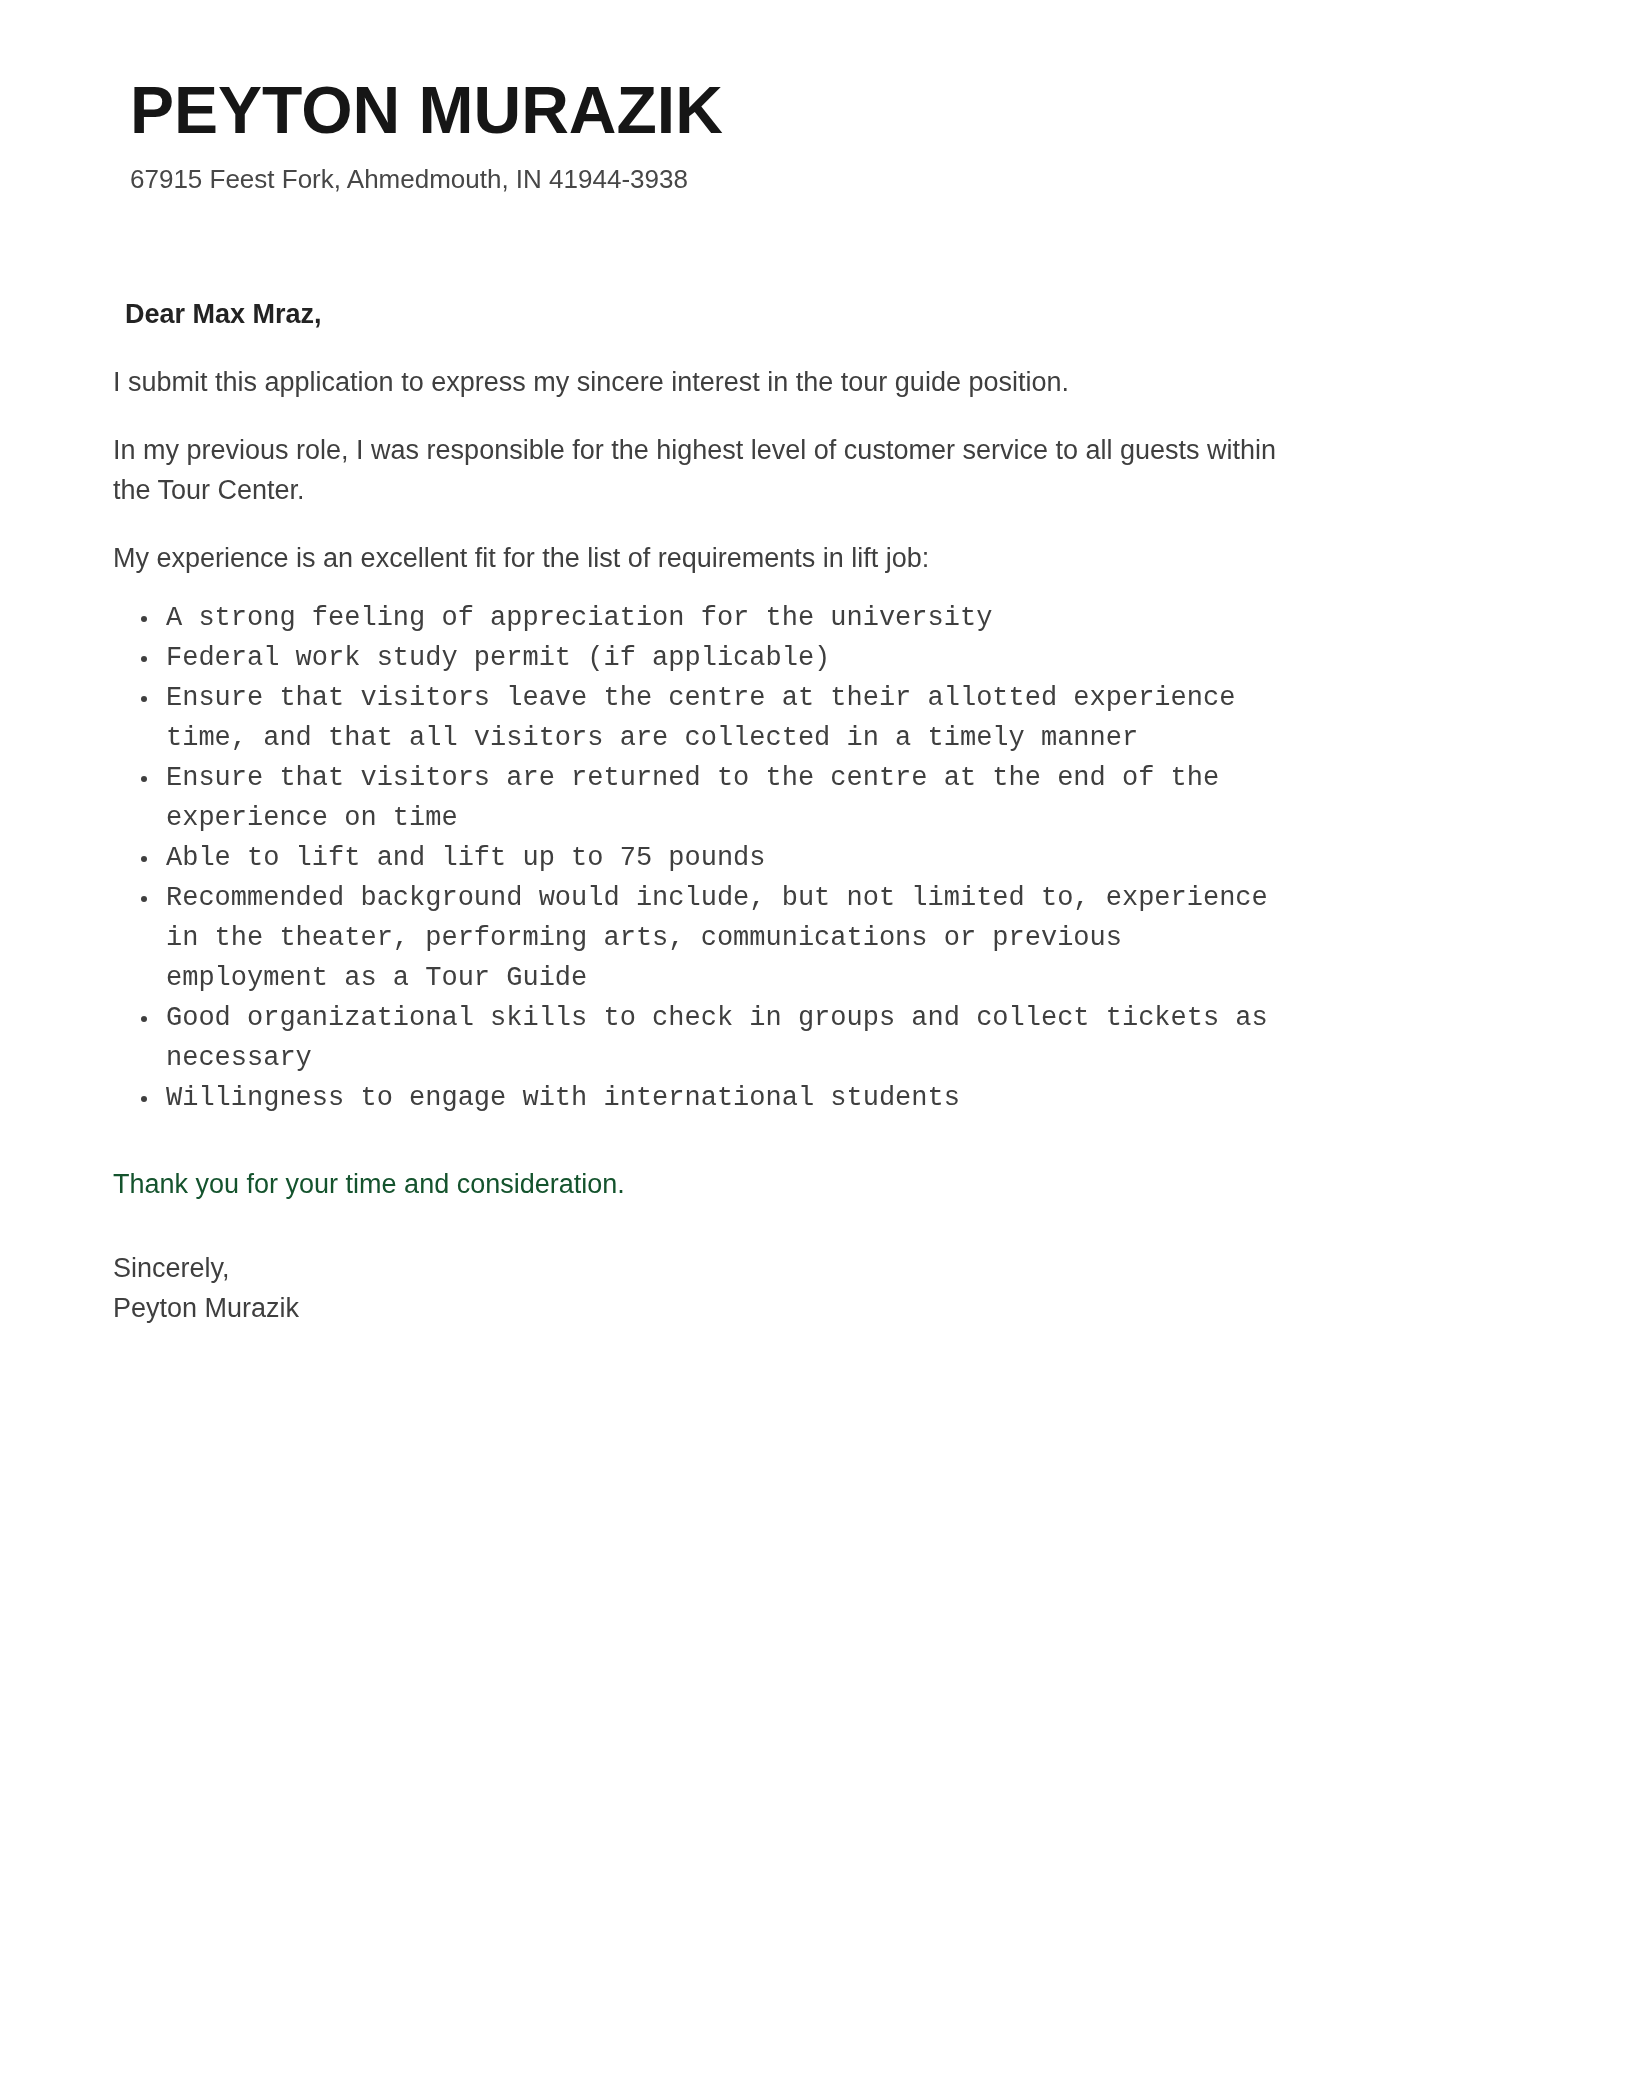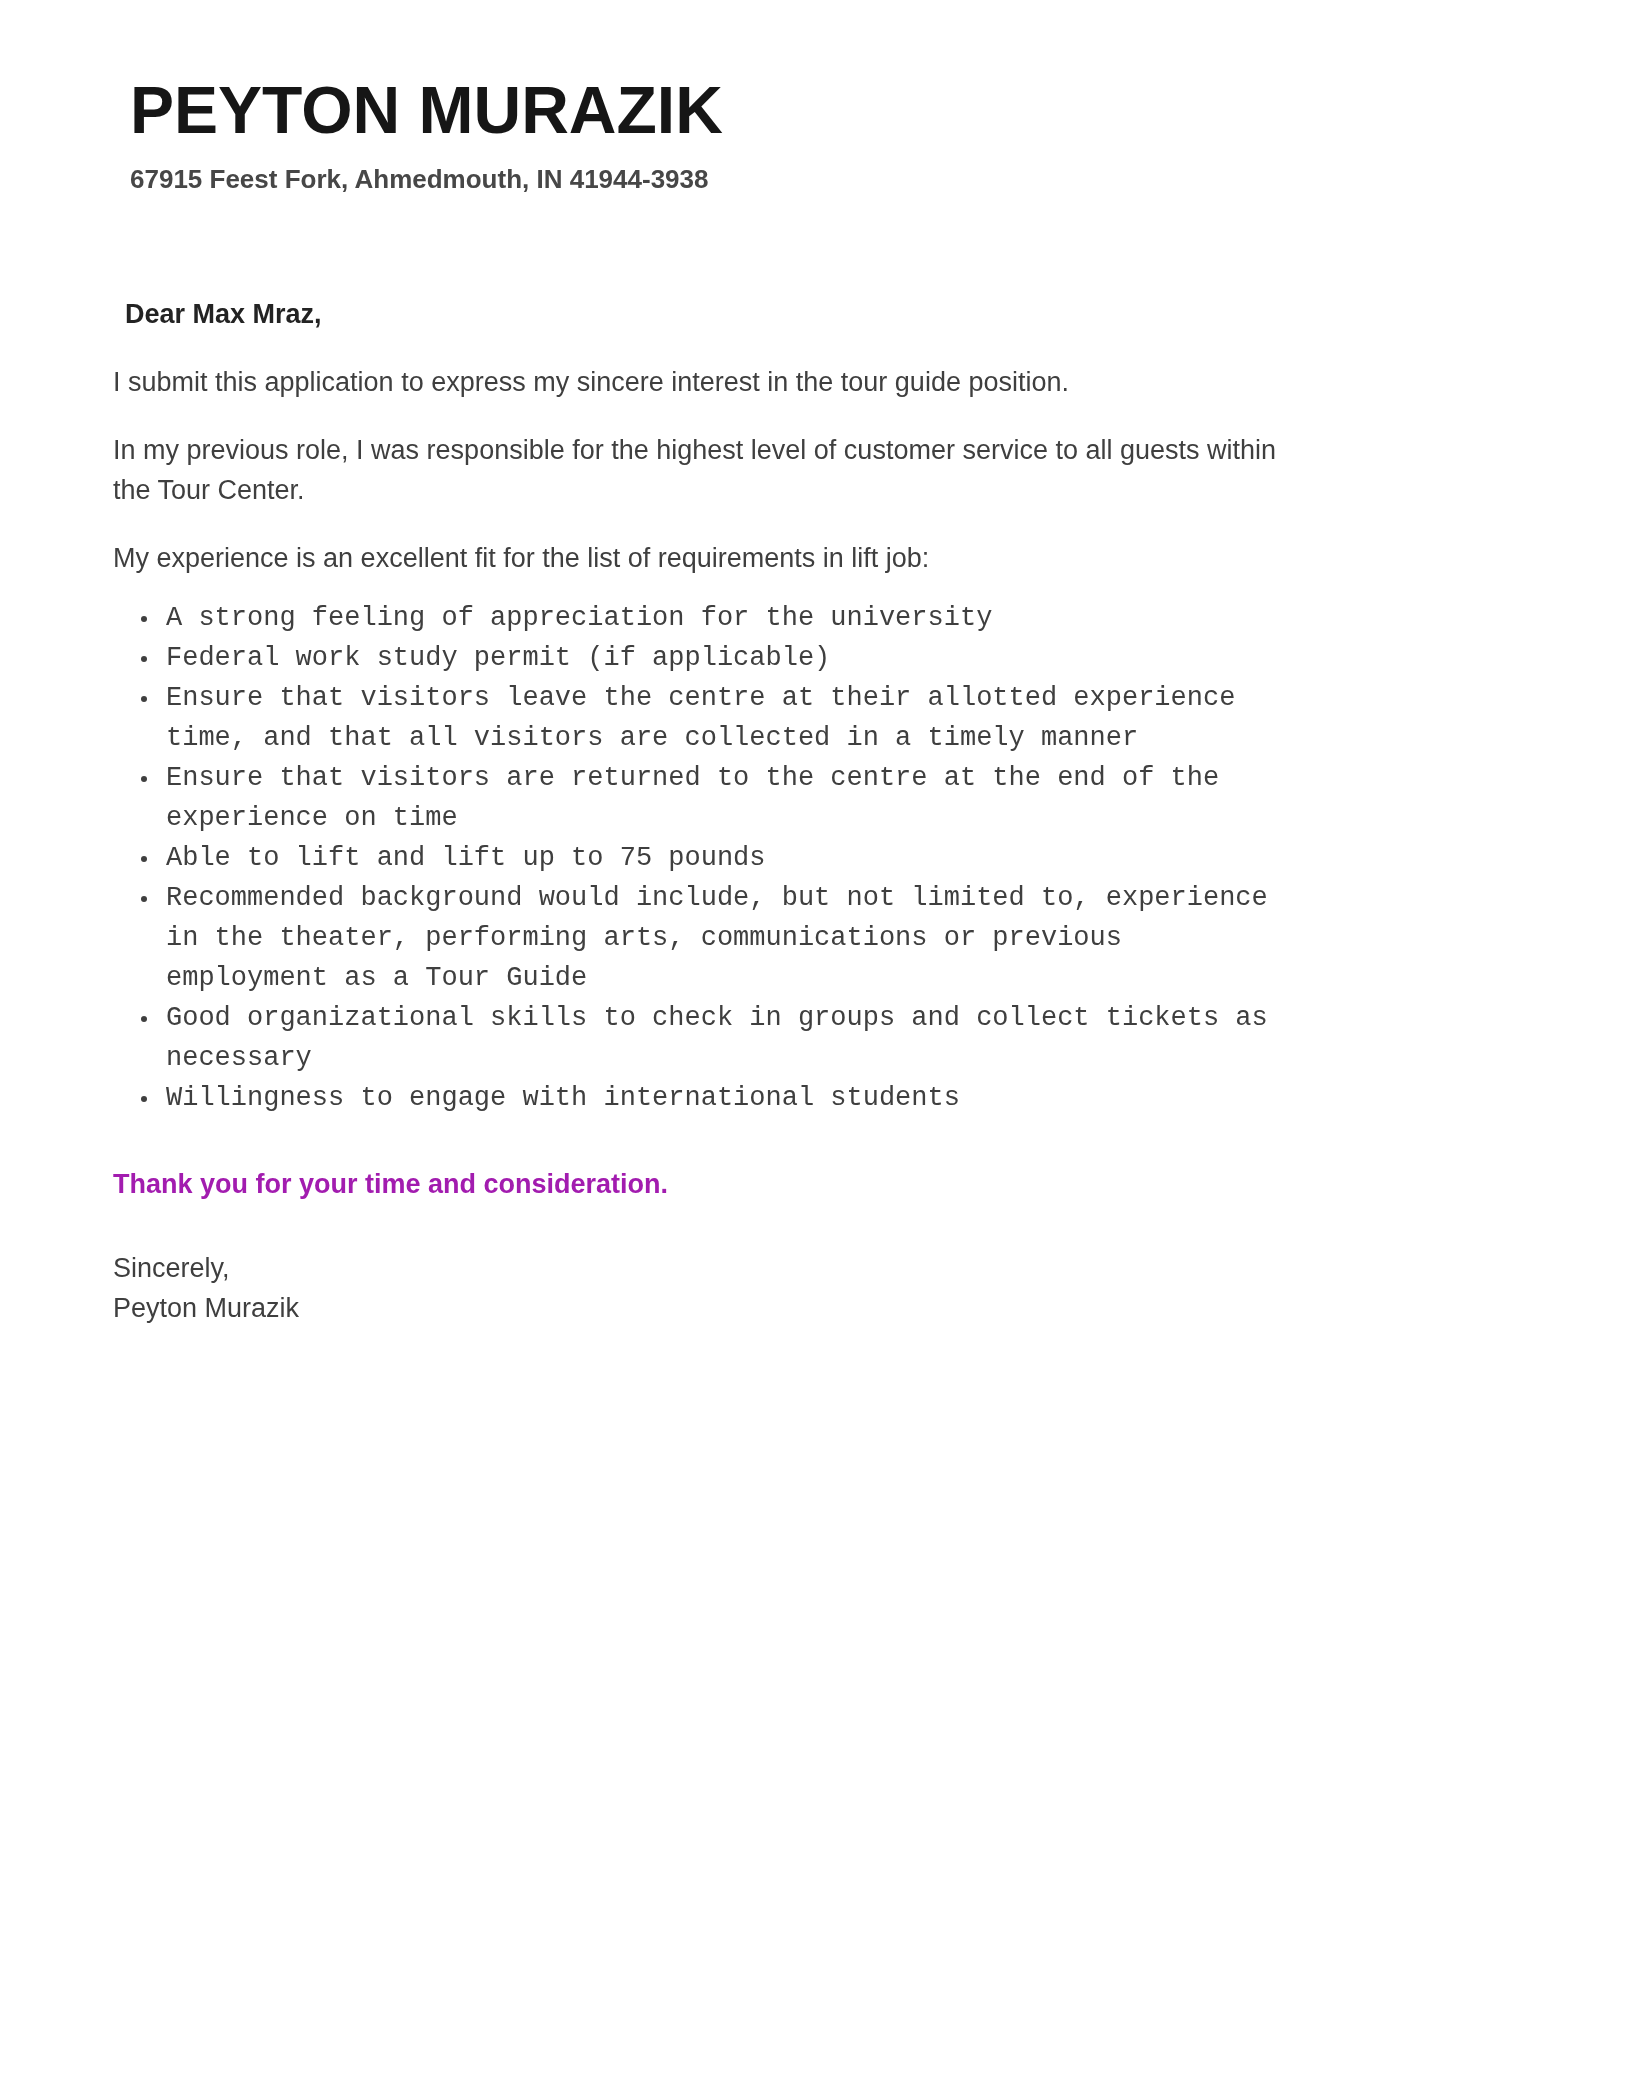--- a/index.html
+++ b/index.html
@@ -26,21 +26,21 @@
     font-size: 66px;
     line-height: 1.12;
     font-weight: 900;
     letter-spacing: 0px;
     color: #161616;
   }
   .address {
     margin-top: 14px;
     font-size: 26px;
     line-height: 34px;
-    font-weight: 700;
+    font-weight: 400;
     color: #474747;
   }
   .content {
     margin: 98px 120px 0 113px;
     max-width: 1355px;
     font-size: 27px;
     line-height: 40px;
     color: #3f3f3f;
   }
   .content p {
@@ -61,22 +61,22 @@
     padding-left: 6px;
     line-height: 40px;
     font-family: Liberation Mono, monospace;
   }
   ul.requirements li::marker {
     font-size: 0.78em;
     color: #3f3f3f;
   }
   .closing {
     margin-top: 46px !important;
-    font-weight: 700;
-    color: #a21caf;
+    font-weight: 400;
+    color: #14532d;
   }
   .signoff-block {
     margin-top: 44px;
   }
   .signoff-block div {
     line-height: 40px;
   }
 </style>
 </head>
 <body>

